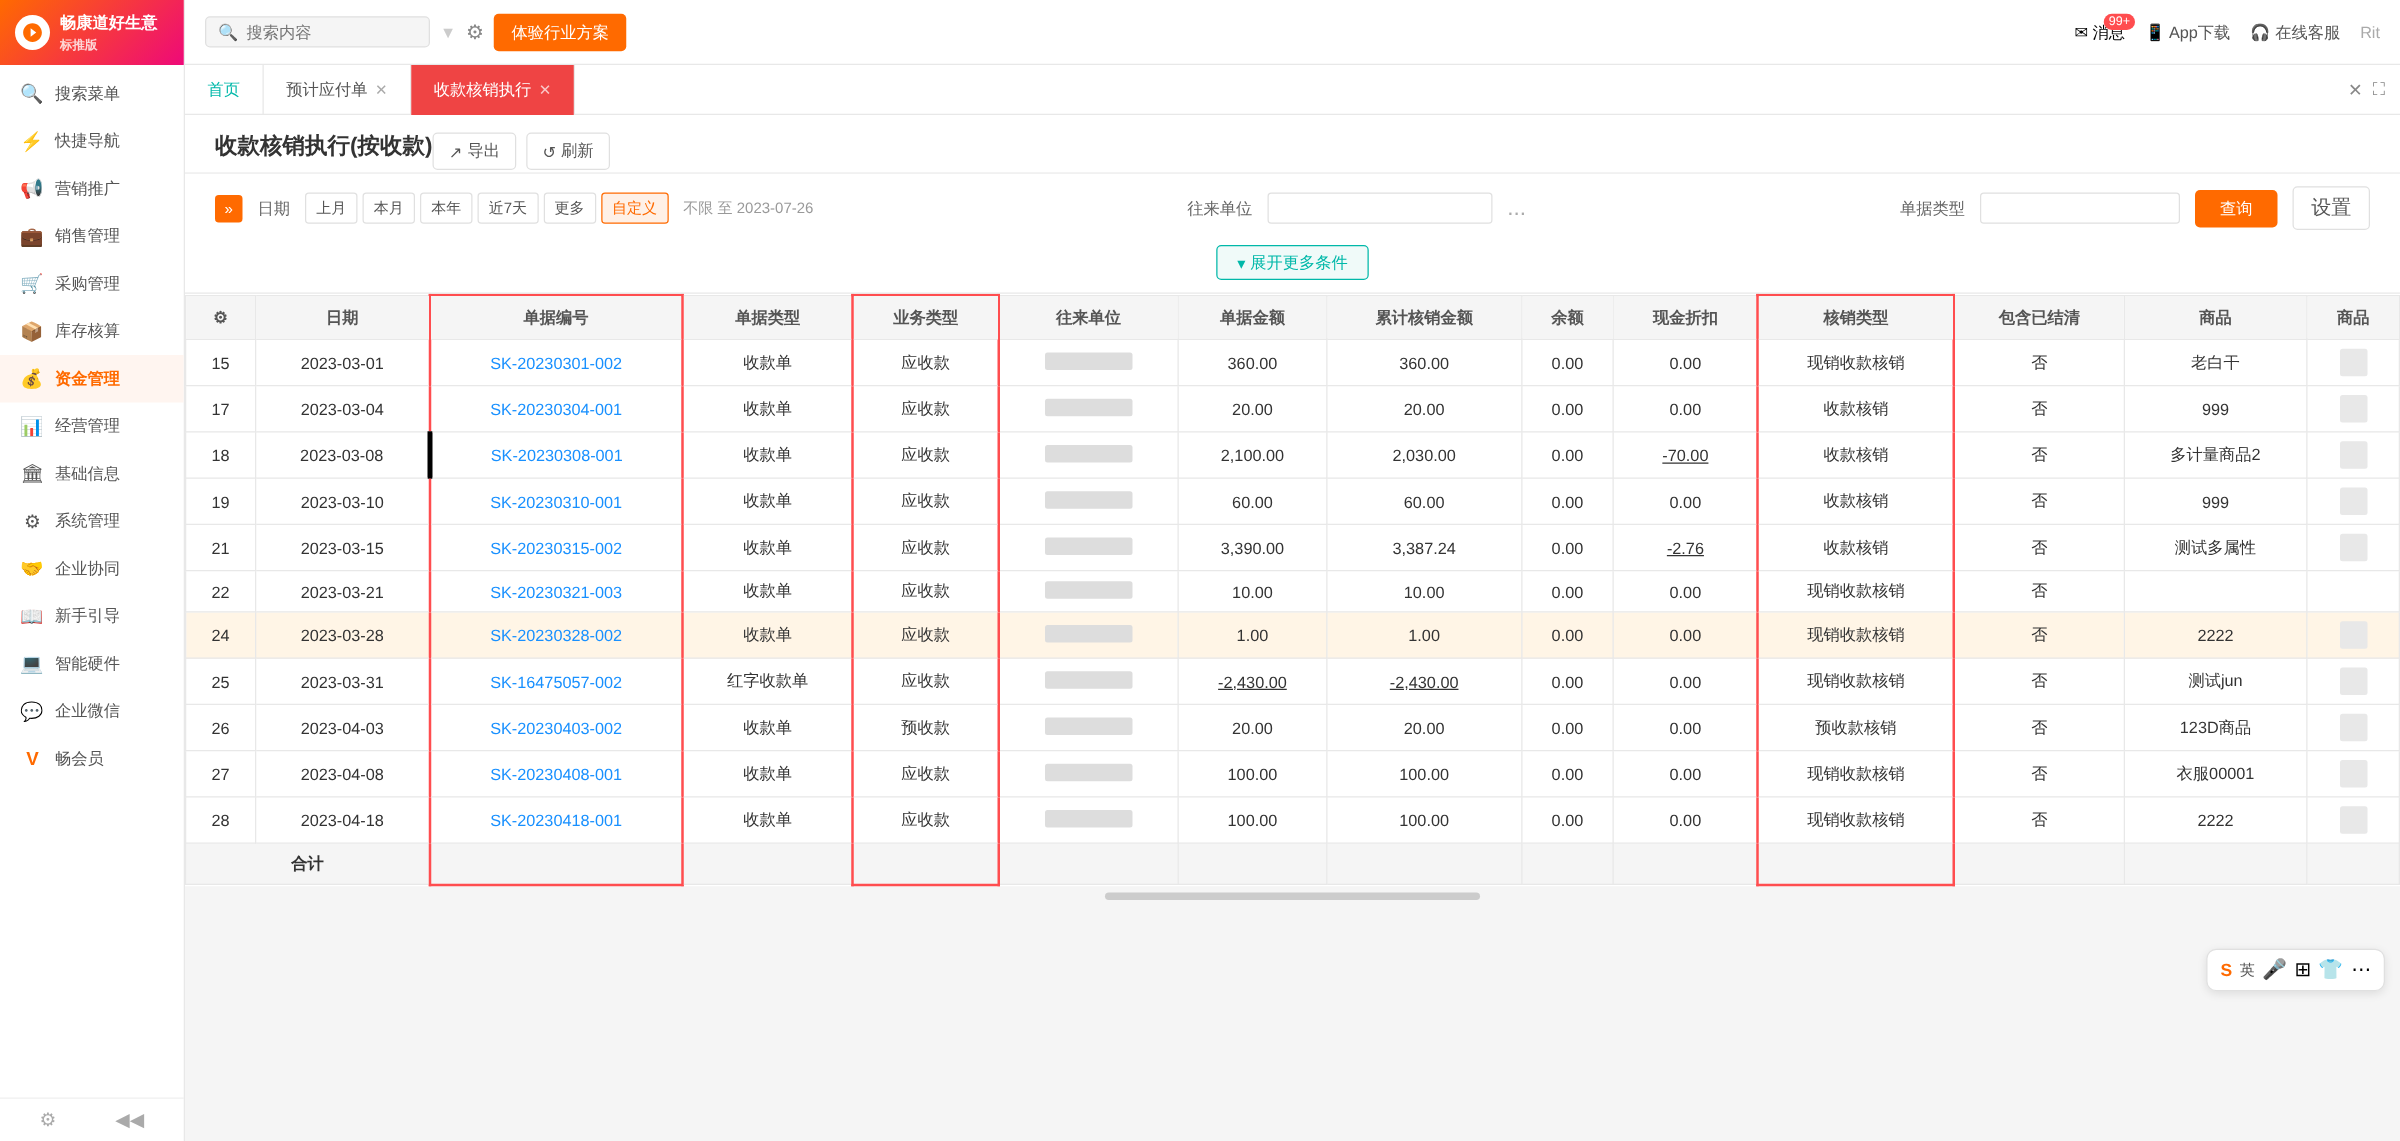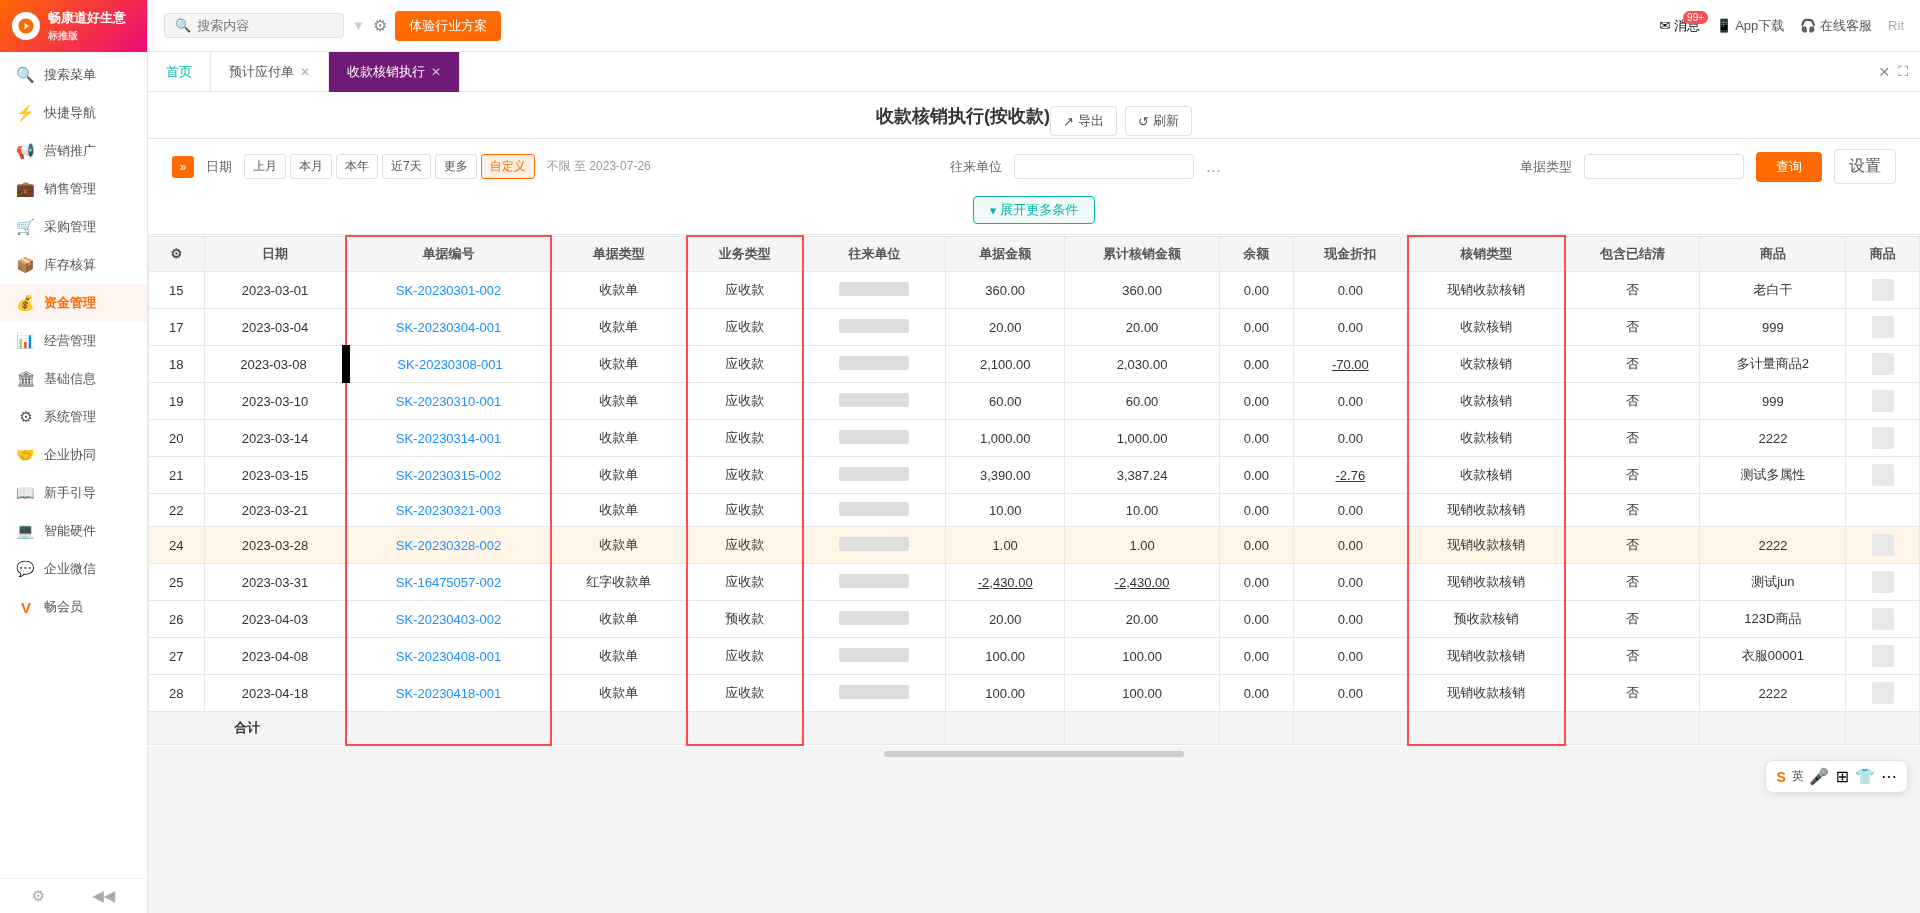--- a/index.html
+++ b/index.html
@@ -93,21 +93,21 @@
       height: 40px;
       display: flex;
       align-items: center;
       padding: 0 18px;
       cursor: pointer;
       color: #555;
       border-right: 1px solid #e8e8e8;
       gap: 6px;
       font-size: 13px;
     }
-    .tab-item.active { color: #fff; background: #701a75; }
+    .tab-item.active { color: #fff; background: #ef4444; }
     .tab-item.home { color: #00b8a9; }
     .tab-close { font-size: 12px; color: rgba(255,255,255,0.7); cursor: pointer; }
     .tab-close-gray { font-size: 12px; color: #aaa; cursor: pointer; }
     .tabbar-actions { margin-left: auto; display: flex; gap: 8px; padding-right: 12px; }
     .tabbar-action-btn { background: none; border: none; cursor: pointer; color: #888; font-size: 14px; }
 
     
     .page-content { flex: 1; overflow: hidden; display: flex; flex-direction: column; padding: 0; background: #f5f5f5; }
     .page-header {
       background: #fff;
@@ -409,21 +409,21 @@
     </div>
     <div class="tabbar-actions">
       <button class="tabbar-action-btn">✕</button>
       <button class="tabbar-action-btn">⛶</button>
     </div>
   </div>
 
   <div class="page-content">
 
     <div class="page-header">
-      <div style="display:flex;align-items:center;justify-content:center;">
+      <div style="display:flex;align-items:center;justify-content:flex-start;">
         <div class="page-title">收款核销执行(按收款)</div>
         <div style="display:flex;gap:8px;">
           <button class="export-btn">
             <span>↗</span>
             <span>导出</span>
           </button>
           <button class="refresh-btn">
             <span>↺</span>
             <span>刷新</span>
           </button>
@@ -525,21 +525,21 @@
       <td>0.00</td>
       <td class="">0.00</td>
       <td class="col-verify-type" style="border-left:2px solid #ff4d4f;border-right:2px solid #ff4d4f;">收款核销</td>
       <td>否</td>
       <td>999</td>
       <td><span style="display:inline-block;width:22px;height:22px;background:#e8e8e8;border-radius:2px;vertical-align:middle;"></span></td>
     </tr>
             <tr>
       <td>18</td>
       <td>2023-03-08</td>
-      <td class="col-bill-no" style="border-left:8px solid #000000;border-right:2px solid #ff4d4f;">
+      <td class="col-bill-no" style="border-left:4px solid #000000;border-right:2px solid #ff4d4f;">
         <a class="link-cell">SK-20230308-001</a>
       </td>
       <td>收款单</td>
       <td class="col-biz-type" style="border-left:2px solid #ff4d4f;border-right:2px solid #ff4d4f;">应收款</td>
       <td><span style="display:inline-block;width:70px;height:14px;background:#ddd;border-radius:2px;"></span></td>
       <td class="">2,100.00</td>
       <td class="">2,030.00</td>
       <td>0.00</td>
       <td class="red-text">-70.00</td>
       <td class="col-verify-type" style="border-left:2px solid #ff4d4f;border-right:2px solid #ff4d4f;">收款核销</td>
@@ -556,38 +556,20 @@
       <td>收款单</td>
       <td class="col-biz-type" style="border-left:2px solid #ff4d4f;border-right:2px solid #ff4d4f;">应收款</td>
       <td><span style="display:inline-block;width:70px;height:14px;background:#ddd;border-radius:2px;"></span></td>
       <td class="">60.00</td>
       <td class="">60.00</td>
       <td>0.00</td>
       <td class="">0.00</td>
       <td class="col-verify-type" style="border-left:2px solid #ff4d4f;border-right:2px solid #ff4d4f;">收款核销</td>
       <td>否</td>
       <td>999</td>
-      <td><span style="display:inline-block;width:22px;height:22px;background:#e8e8e8;border-radius:2px;vertical-align:middle;"></span></td>
-    </tr>
-            <tr>
-      <td>20</td>
-      <td>2023-03-14</td>
-      <td class="col-bill-no" style="border-left:2px solid #ff4d4f;border-right:2px solid #ff4d4f;">
-        <a class="link-cell">SK-20230314-001</a>
-      </td>
-      <td>收款单</td>
-      <td class="col-biz-type" style="border-left:2px solid #ff4d4f;border-right:2px solid #ff4d4f;">应收款</td>
-      <td><span style="display:inline-block;width:70px;height:14px;background:#ddd;border-radius:2px;"></span></td>
-      <td class="">1,000.00</td>
-      <td class="">1,000.00</td>
-      <td>0.00</td>
-      <td class="">0.00</td>
-      <td class="col-verify-type" style="border-left:2px solid #ff4d4f;border-right:2px solid #ff4d4f;">收款核销</td>
-      <td>否</td>
-      <td>2222</td>
       <td><span style="display:inline-block;width:22px;height:22px;background:#e8e8e8;border-radius:2px;vertical-align:middle;"></span></td>
     </tr>
             <tr>
       <td>21</td>
       <td>2023-03-15</td>
       <td class="col-bill-no" style="border-left:2px solid #ff4d4f;border-right:2px solid #ff4d4f;">
         <a class="link-cell">SK-20230315-002</a>
       </td>
       <td>收款单</td>
       <td class="col-biz-type" style="border-left:2px solid #ff4d4f;border-right:2px solid #ff4d4f;">应收款</td>

